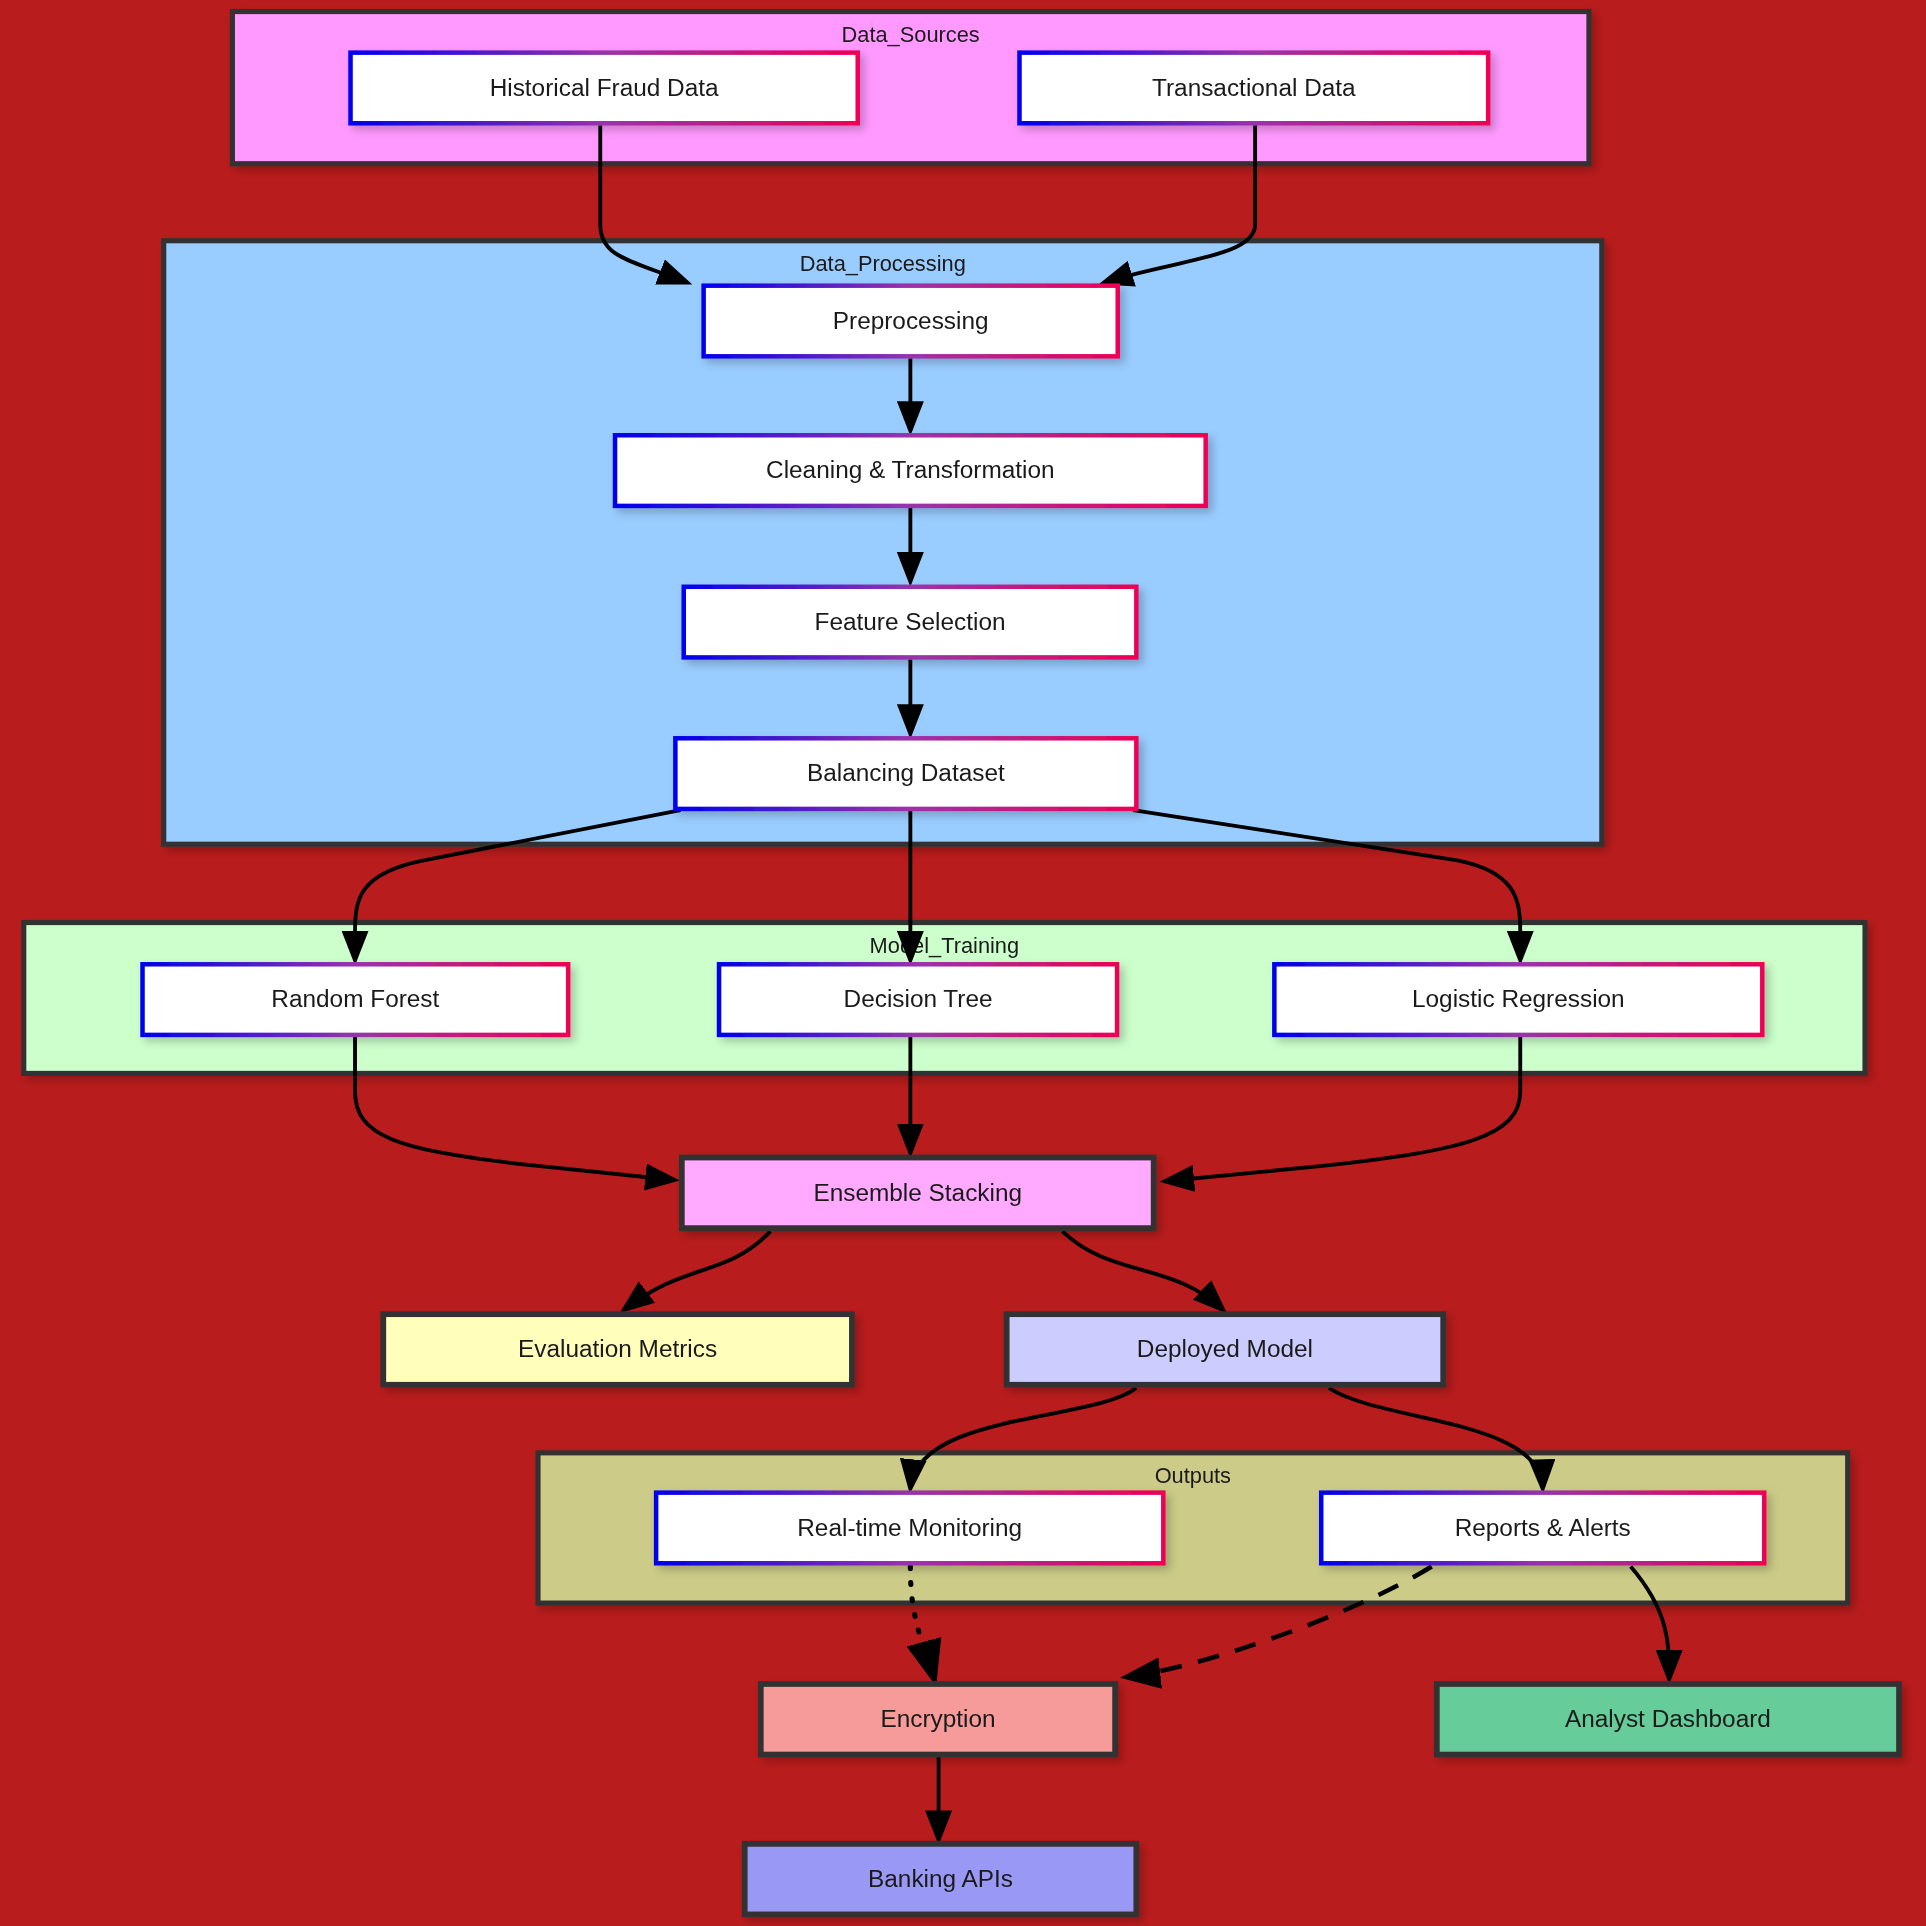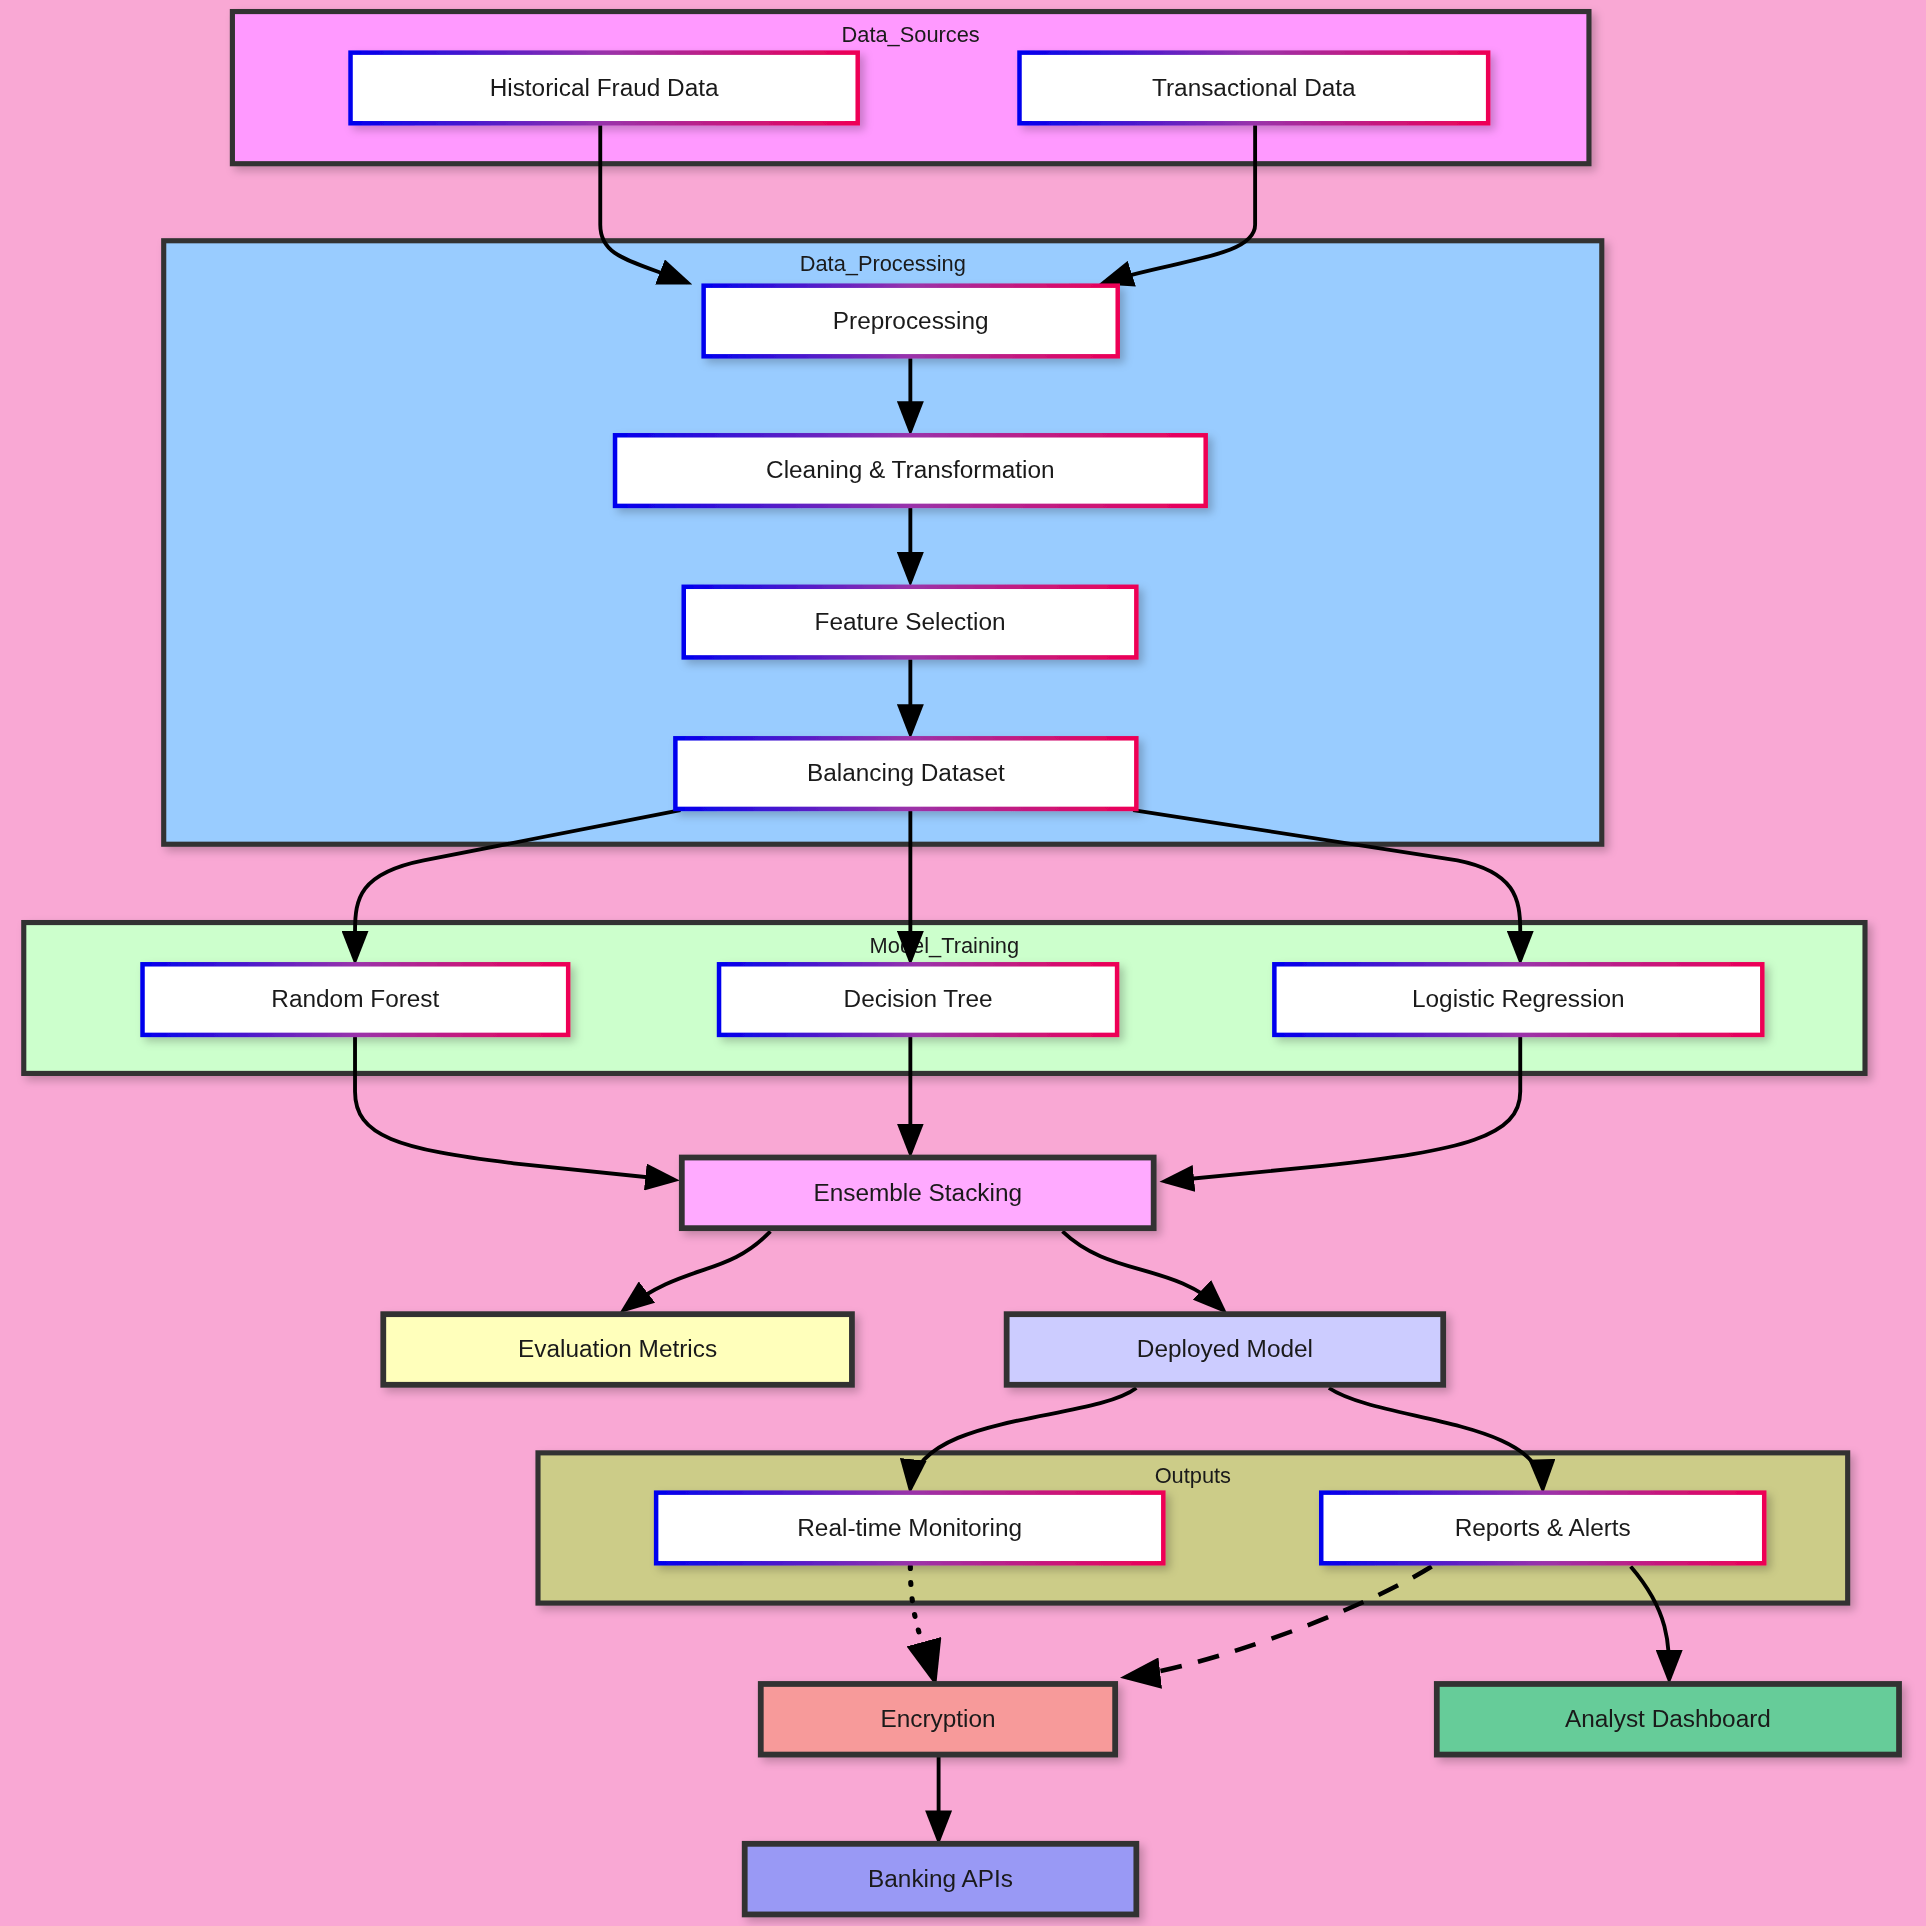--- a/index.html
+++ b/index.html
@@ -8,21 +8,21 @@
     background: #ffffff;
     width: 1926px;
     height: 1926px;
     overflow: hidden;
     font-family: "Liberation Sans", sans-serif;
   }
   #canvas {
     position: relative;
     width: 1926px;
     height: 1926px;
-    background: #f9a8d4;
+    background: #b91c1c;
   }
   svg#diagram {
     position: absolute;
     top: 0; left: 0;
     width: 1926px;
     height: 1926px;
   }
   .cluster-label, .node-label {
     font-family: "Liberation Sans", sans-serif;
     fill: #1a1a1a;

